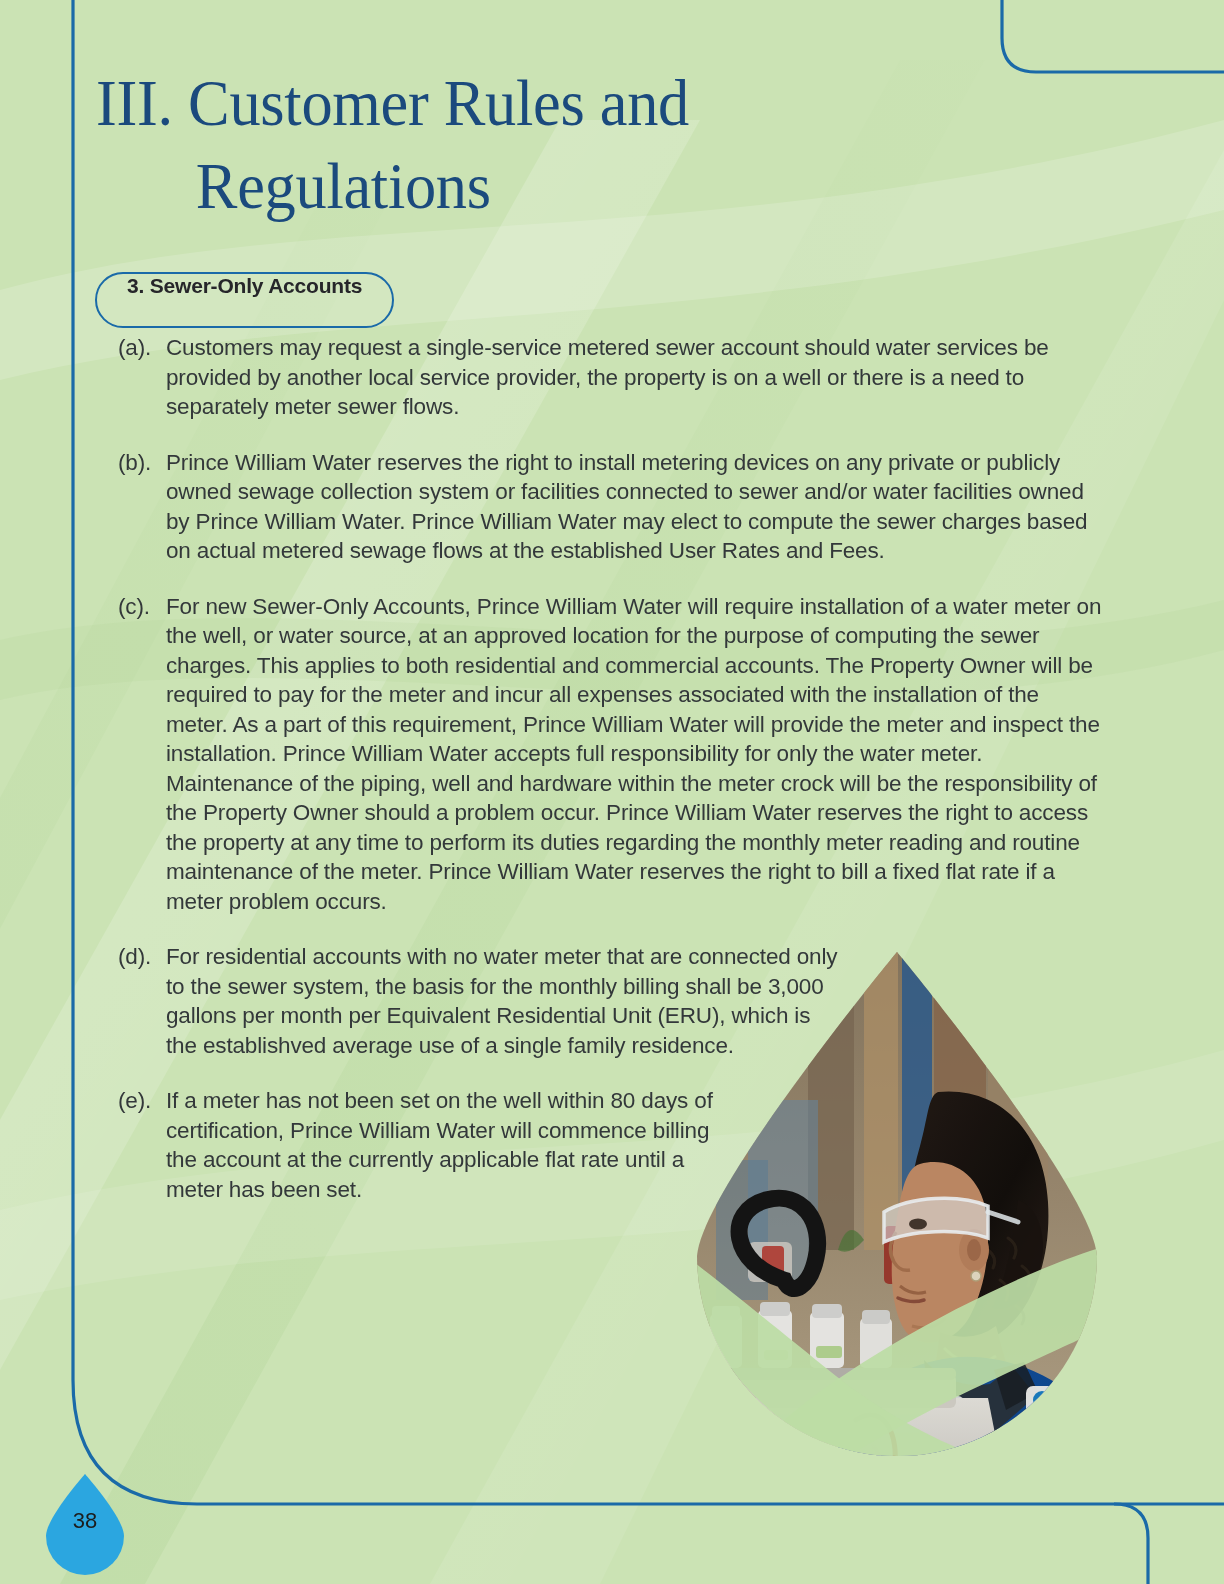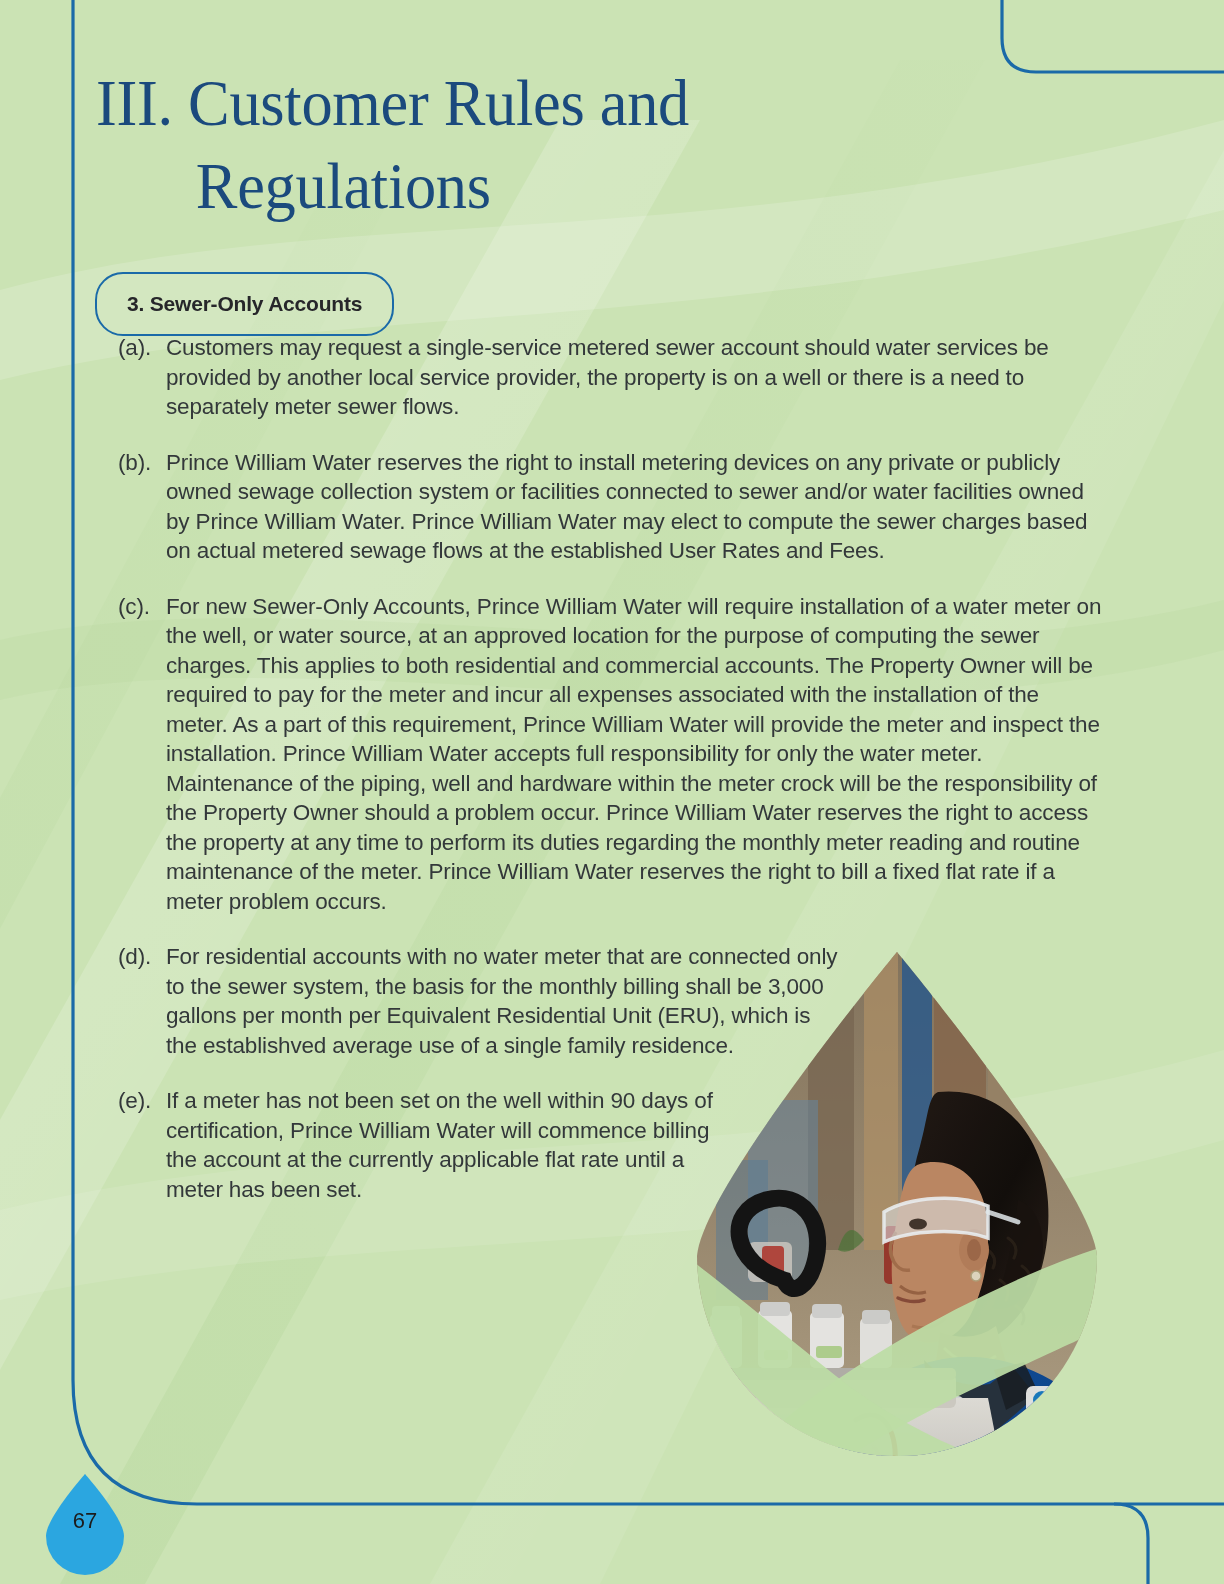--- a/index.html
+++ b/index.html
@@ -65,23 +65,23 @@
     padding-left: 104px;
   }
 
   
   .section-pill {
     position: absolute;
     left: 95px;
     top: 272px;
     z-index: 5;
     display: inline-flex;
-    align-items: center;
+    align-items: flex-start;
     justify-content: center;
-    height: 64px;
+    height: 56px;
     padding: 0 30px;
     border: 2px solid #1a6aa8;
     border-radius: 28px;
     box-sizing: border-box;
   }
   .section-pill span {
     font-size: 21px;
     font-weight: 700;
     color: #26262a;
     letter-spacing: -0.2px;
@@ -218,21 +218,21 @@
       <span>For new Sewer-Only Accounts, Prince William Water will require installation of a water meter on the well, or water source, at an approved location for the purpose of computing the sewer charges. This applies to both residential and commercial accounts. The Property Owner will be required to pay for the meter and incur all expenses associated with the installation of the meter. As a part of this requirement, Prince William Water will provide the meter and inspect the installation. Prince William Water accepts full responsibility for only the water meter. Maintenance of the piping, well and hardware within the meter crock will be the responsibility of the Property Owner should a problem occur. Prince William Water reserves the right to access the property at any time to perform its duties regarding the monthly meter reading and routine maintenance of the meter. Prince William Water reserves the right to bill a fixed flat rate if a meter problem occurs.</span>
     </p>
 
     <p class="clause narrow">
       <span class="marker">(d).</span>
       <span>For residential accounts with no water meter that are connected only to the sewer system, the basis for the monthly billing shall be 3,000 gallons per month per Equivalent Residential Unit (ERU), which is the establishved average use of a single family residence.</span>
     </p>
 
     <p class="clause narrow-e">
       <span class="marker">(e).</span>
-      <span>If a meter has not been set on the well within 90 days of certification, Prince William Water will commence billing the account at the currently applicable flat rate until a meter has been set.</span>
+      <span>If a meter has not been set on the well within 80 days of certification, Prince William Water will commence billing the account at the currently applicable flat rate until a meter has been set.</span>
     </p>
 
   </div>
 
   <div class="photo-drop">
     <svg viewBox="0 0 418 540" xmlns="http://www.w3.org/2000/svg">
       <defs>
         <clipPath id="dropClip">
           <path d="M 209 2
                    C 209 2, 404 238, 409 306
@@ -399,16 +399,16 @@
     </svg>
   </div>
 
   <div class="page-num">
     <svg viewBox="0 0 82 104" xmlns="http://www.w3.org/2000/svg">
       <path d="M 41 2
                C 41 2, 80 46, 80 64
                A 39 39 0 1 1 2 64
                C 2 46, 41 2, 41 2 Z" fill="#2ba6e0"></path>
     </svg>
-    <div class="num">67</div>
+    <div class="num">38</div>
   </div>
 
 </div>
 
 </body></html>

